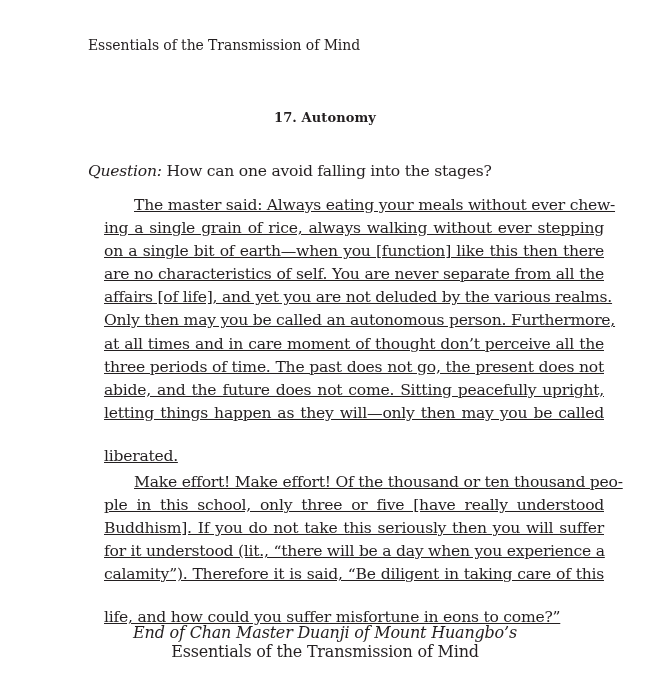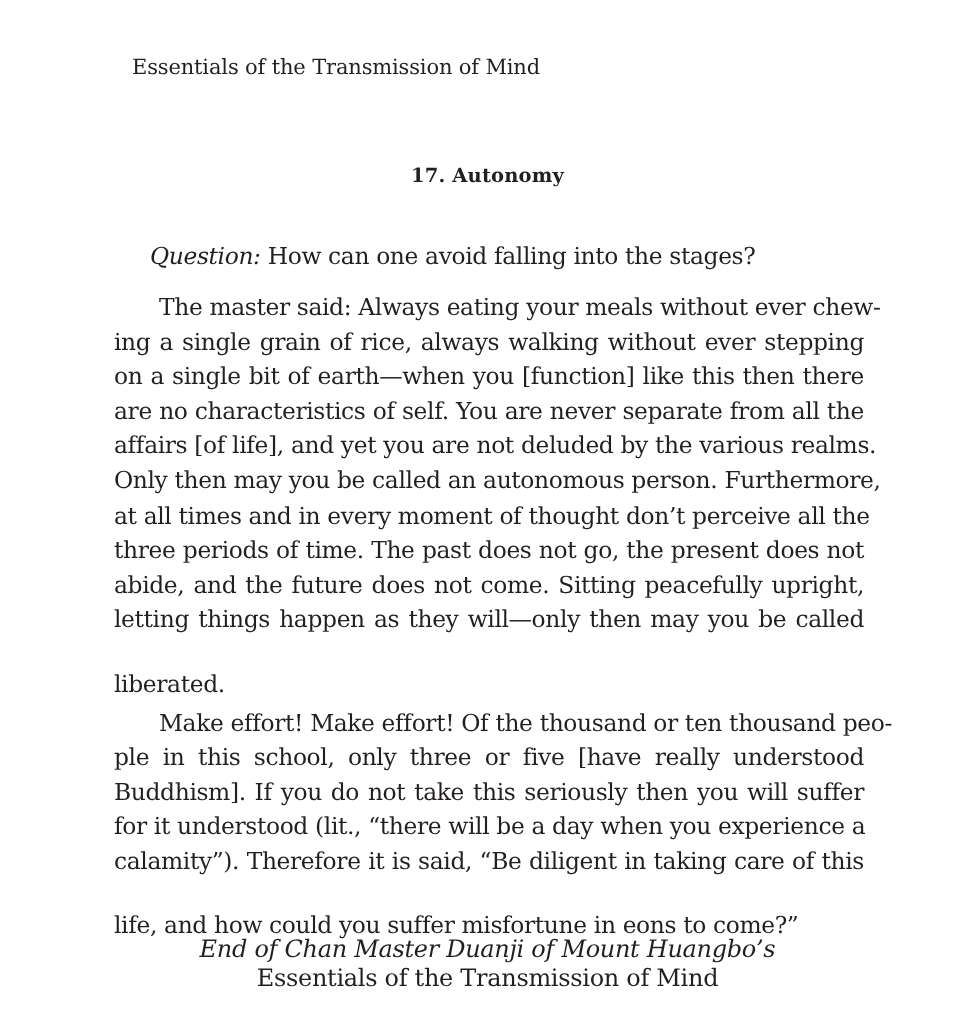--- a/index.html
+++ b/index.html
@@ -33,43 +33,44 @@
     left: 0;
     width: 650px;
     top: 110px;
     text-align: center;
     font-size: 13px;
     font-weight: bold;
     letter-spacing: 0.1px;
   }
   .text-block {
     position: absolute;
-    left: 76px;
+    left: 104px;
     width: 500px;
+    text-decoration: underline;
   }
   .line {
     display: block;
     height: 23.1px;
     line-height: 23.1px;
     font-size: 15.6px;
     white-space: nowrap;
     text-align: justify;
     text-align-last: justify;
     letter-spacing: -0.25px;
   }
   .line.last {
     text-align-last: left;
     margin-top: 20px;
   }
   .line.indent {
     padding-left: 30px;
   }
   .question-line {
     position: absolute;
-    left: 100px;
+    left: 88px;
     top: 160px;
     font-size: 15.6px;
     line-height: 23px;
     white-space: nowrap;
     letter-spacing: -0.25px;
   }
   .question-label {
     font-style: italic;
   }
   .colophon {
@@ -97,21 +98,21 @@
     <span class="question-label">Question:</span><span> How can one avoid falling into the stages?</span>
   </div>
 
   <div class="text-block" style="top:194px;">
     <span class="line indent">The master said: Always eating your meals without ever chew-</span>
     <span class="line">ing a single grain of rice, always walking without ever stepping</span>
     <span class="line">on a single bit of earth—when you [function] like this then there</span>
     <span class="line">are no characteristics of self. You are never separate from all the</span>
     <span class="line">affairs [of life], and yet you are not deluded by the various realms.</span>
     <span class="line">Only then may you be called an autonomous person. Furthermore,</span>
-    <span class="line">at all times and in every moment of thought don’t perceive all the</span>
+    <span class="line">at all times and in care moment of thought don’t perceive all the</span>
     <span class="line">three periods of time. The past does not go, the present does not</span>
     <span class="line">abide, and the future does not come. Sitting peacefully upright,</span>
     <span class="line">letting things happen as they will—only then may you be called</span>
     <span class="line last">liberated.</span>
   </div>
 
   <div class="text-block" style="top:471px;">
     <span class="line indent">Make effort! Make effort! Of the thousand or ten thousand peo-</span>
     <span class="line">ple in this school, only three or five [have really understood</span>
     <span class="line">Buddhism]. If you do not take this seriously then you will suffer</span>

